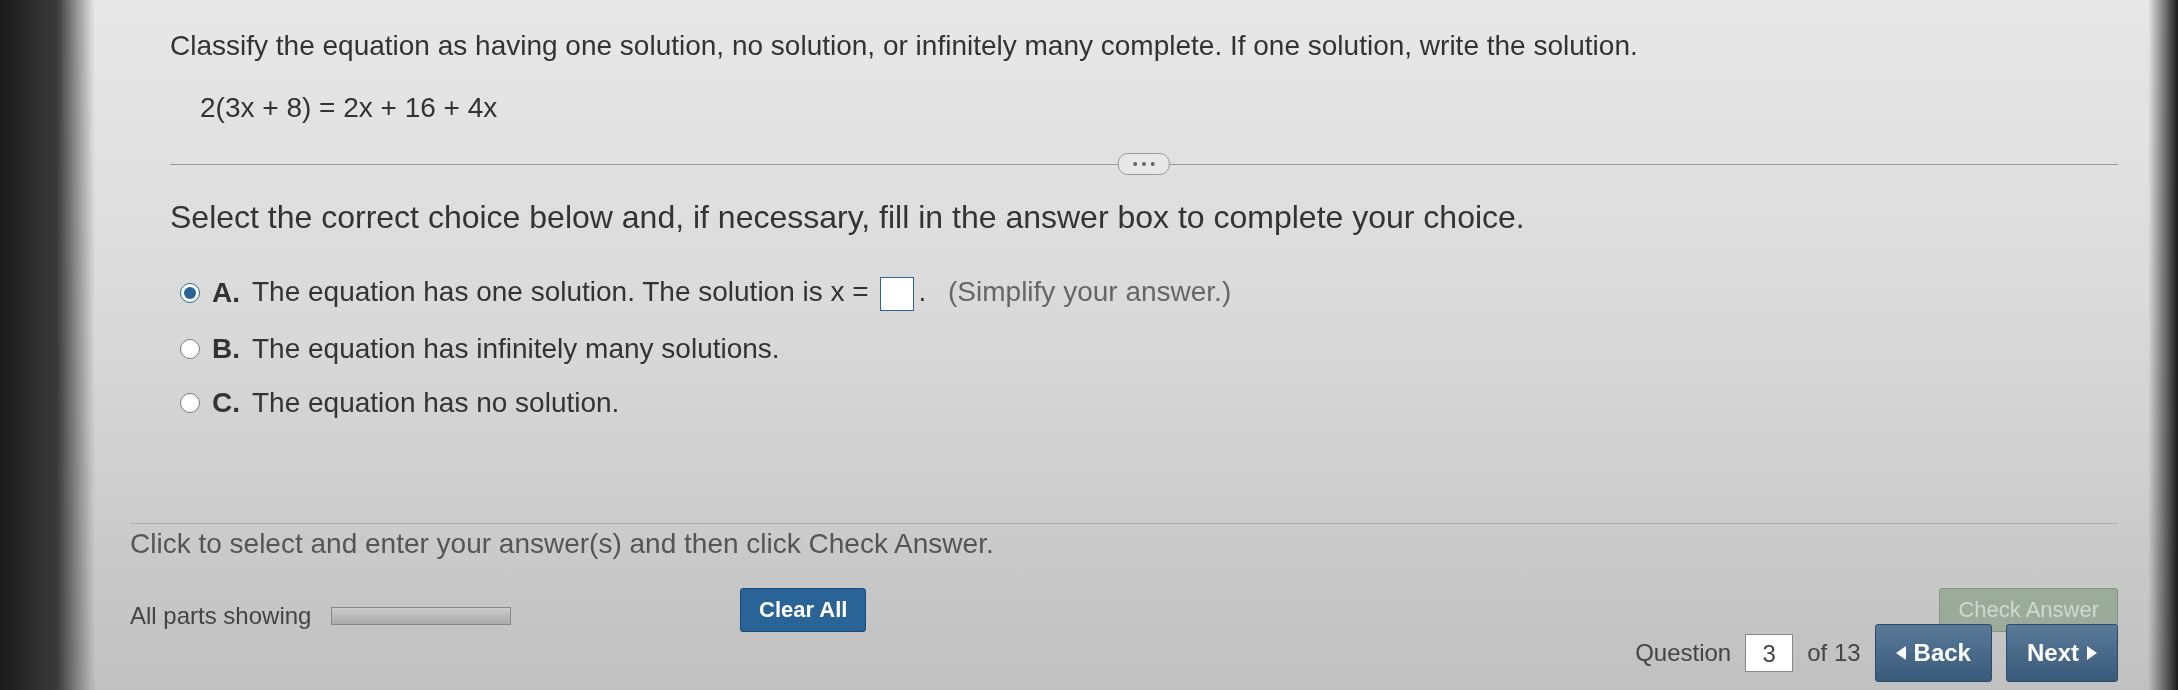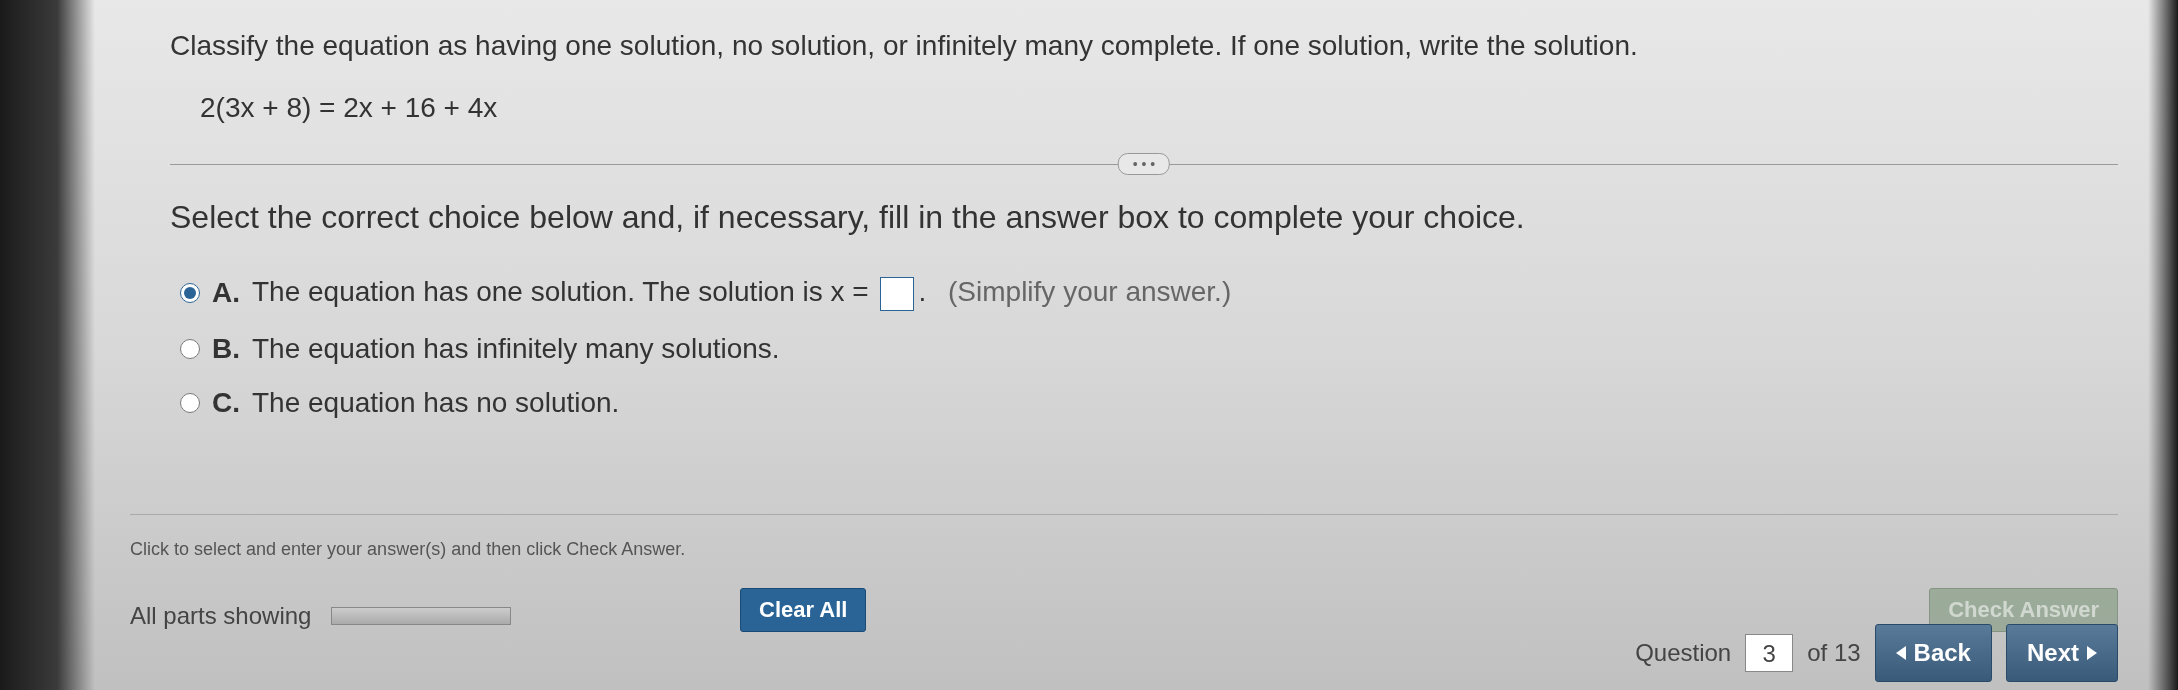--- a/index.html
+++ b/index.html
@@ -95,22 +95,22 @@
     .hint-text {
       color: #666;
       margin-left: 14px;
     }
     .footer-instruction {
       position: absolute;
       bottom: 130px;
       left: 130px;
       right: 60px;
       border-top: 1px solid #aaa;
-      padding-top: 24px;
-      font-size: 18px;
+      padding-top: 4px;
+      font-size: 28px;
       color: #555;
     }
     .bottom-bar {
       position: absolute;
       bottom: 60px;
       left: 130px;
       right: 60px;
       display: flex;
       align-items: center;
       font-size: 24px;
@@ -140,21 +140,21 @@
     }
     .check-answer-btn {
       position: absolute;
       right: 0;
       bottom: -2px;
       background: #8aa088;
       color: #d5e0d4;
       border: 1px solid #6a8068;
       padding: 8px 18px;
       font-size: 22px;
-      font-weight: bold;
+      font-weight: normal;
       border-radius: 3px;
       opacity: 0.7;
     }
     .nav-bar {
       position: absolute;
       bottom: 8px;
       right: 60px;
       display: flex;
       align-items: center;
       gap: 14px;

